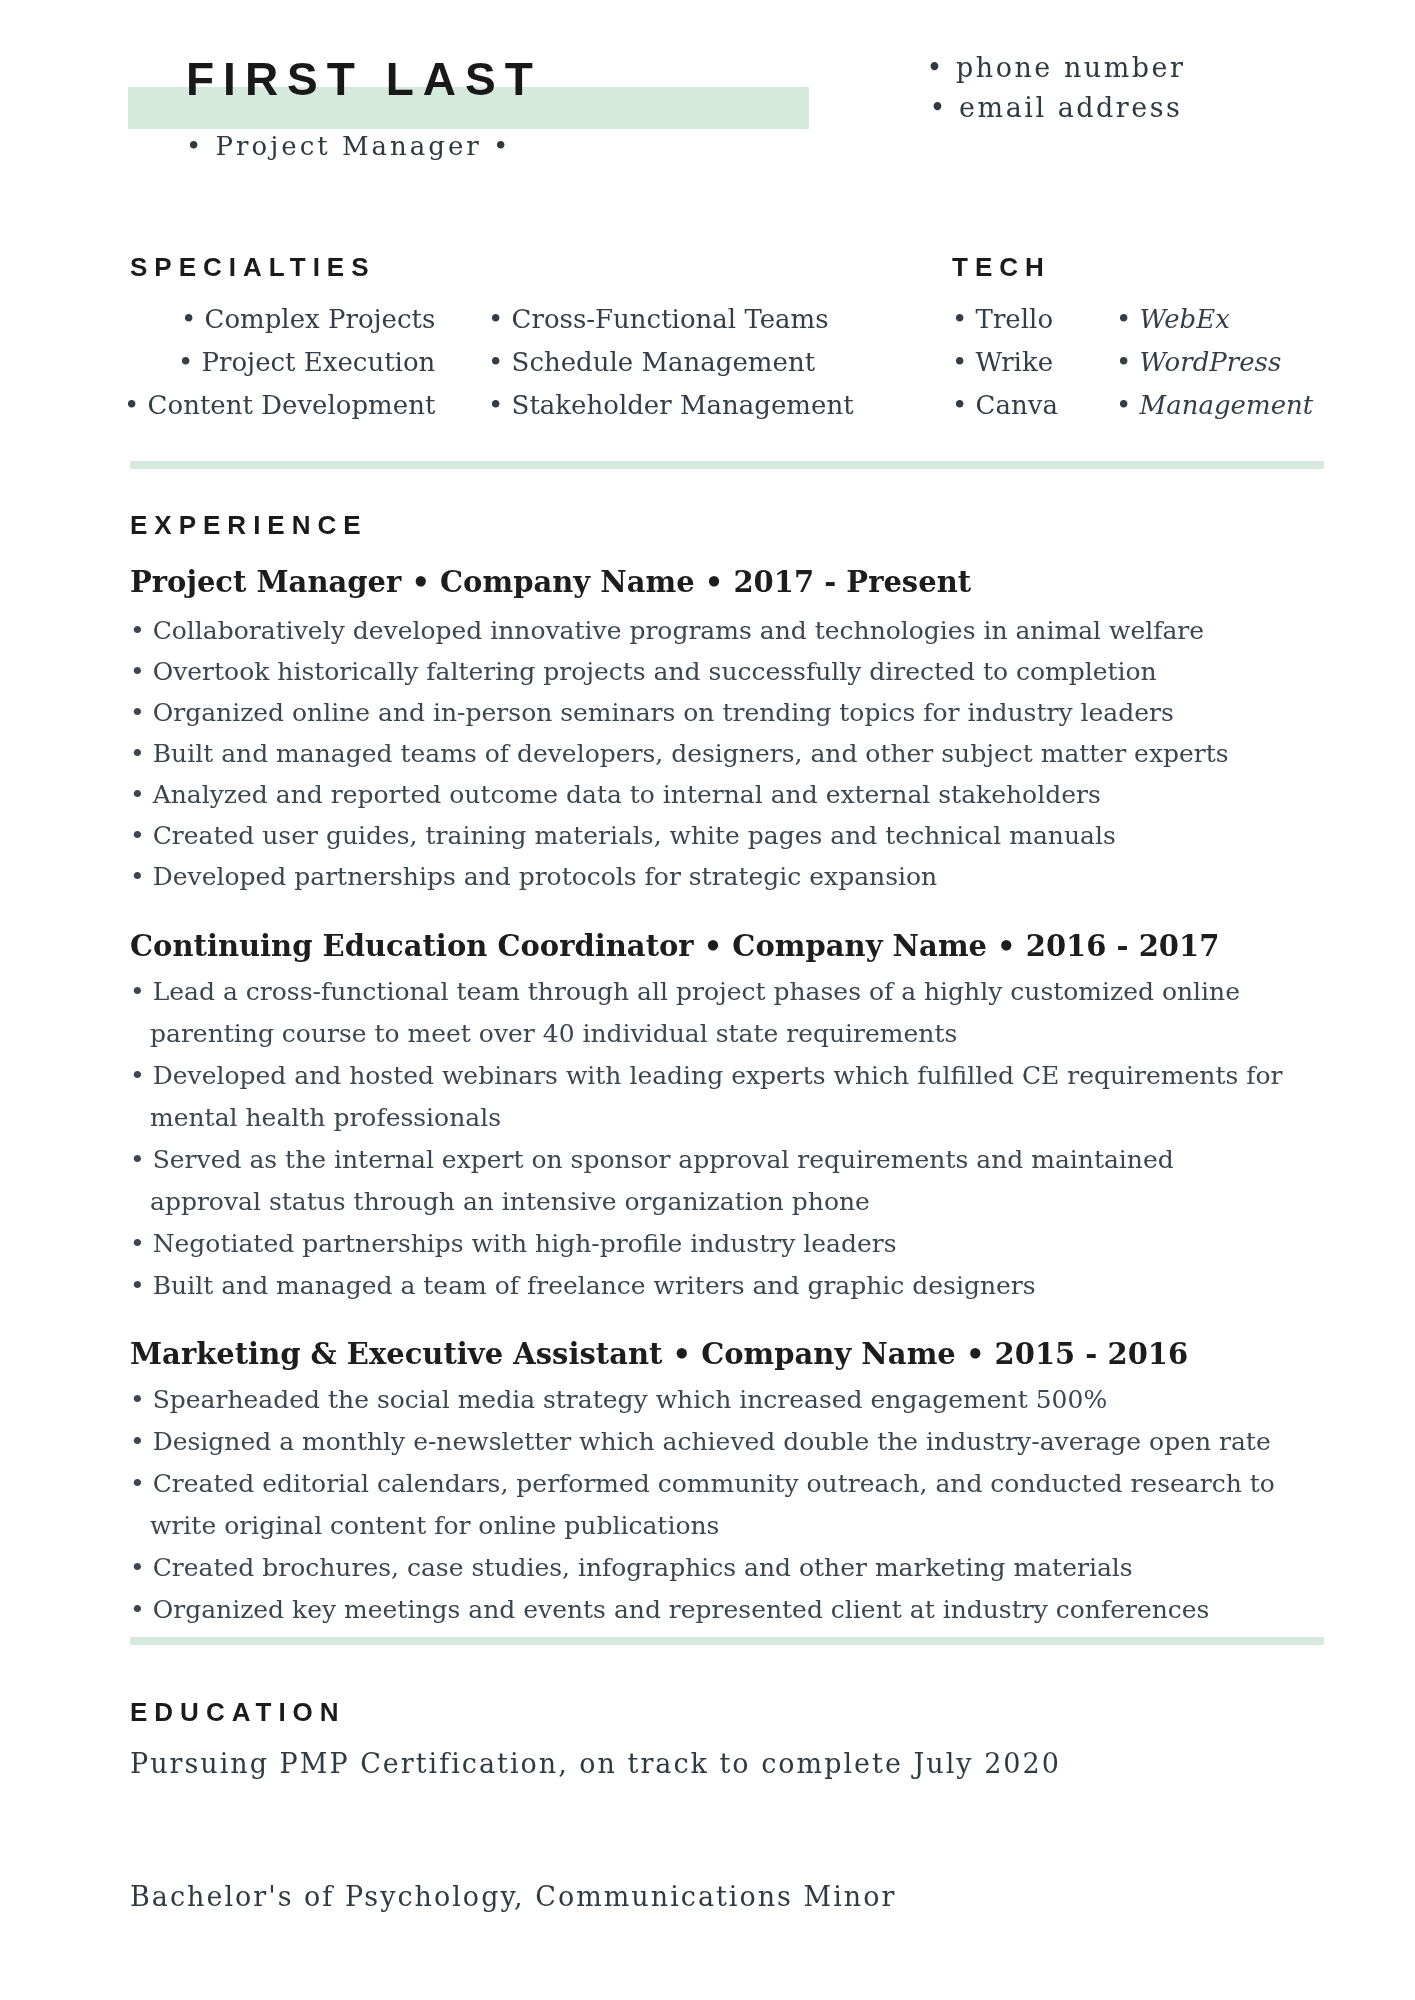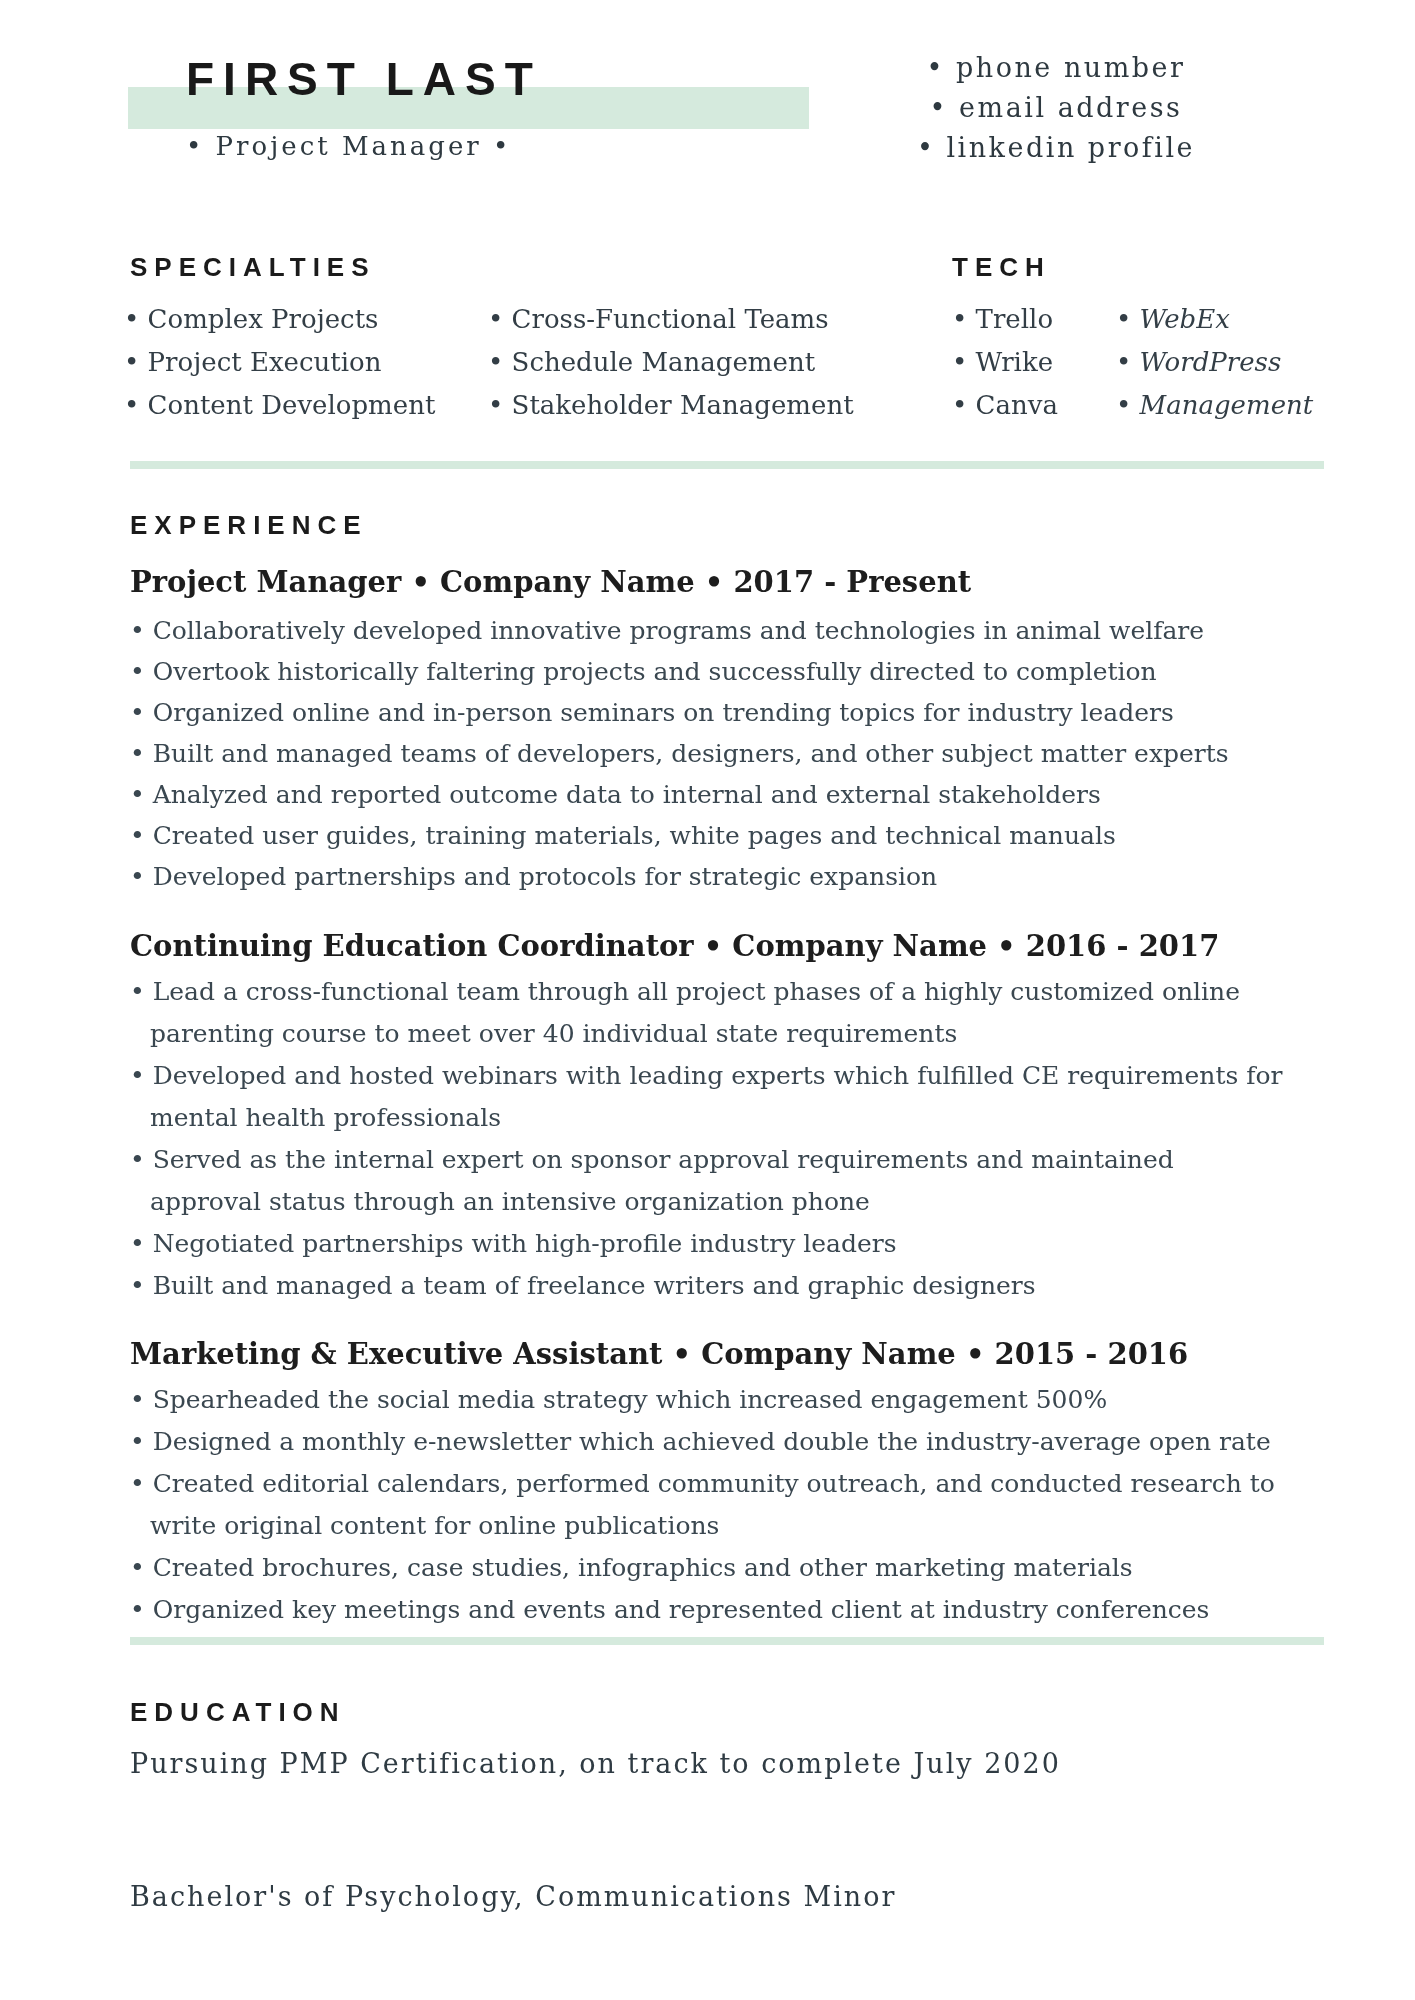--- a/index.html
+++ b/index.html
@@ -57,25 +57,24 @@
 
 <div id="page">
 
   <div class="abs band"></div>
   <div class="abs name">FIRST LAST</div>
   <div class="abs job-subtitle">• Project Manager •</div>
 
   <div class="abs contact">
     <div class="contact-line">• phone number</div>
     <div class="contact-line">• email address</div>
-    <div class="contact-line">• linkedin profile</div>
   </div>
 
   <div class="abs sec-hdr" style="left:94px;top:252px;">SPECIALTIES</div>
-  <div class="abs skill-col" style="left:88px;top:298px;">
+  <div class="abs skill-col" style="left:88px;top:298px;text-align:right;">
     <div>• Complex Projects</div>
     <div>• Project Execution</div>
     <div>• Content Development</div>
   </div>
   <div class="abs skill-col" style="left:452px;top:298px;">
     <div>• Cross-Functional Teams</div>
     <div>• Schedule Management</div>
     <div>• Stakeholder Management</div>
   </div>
 

